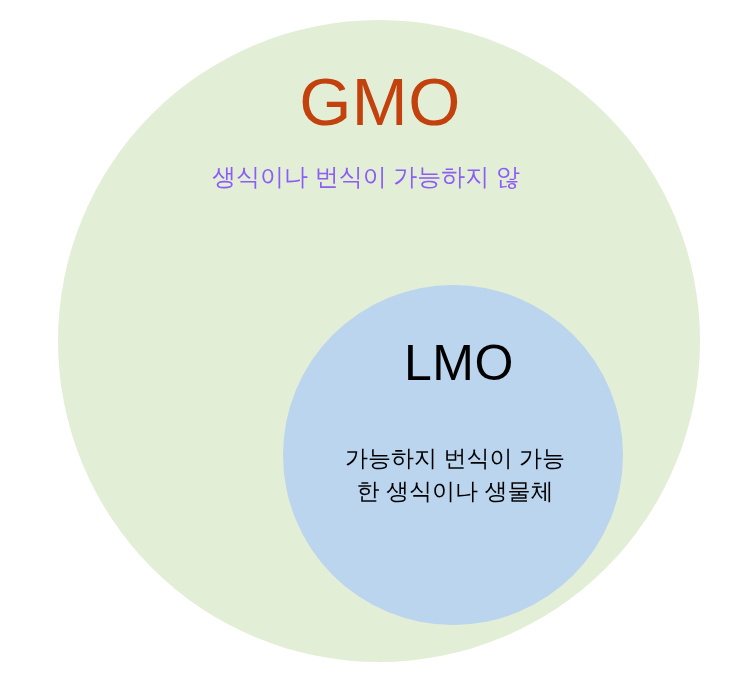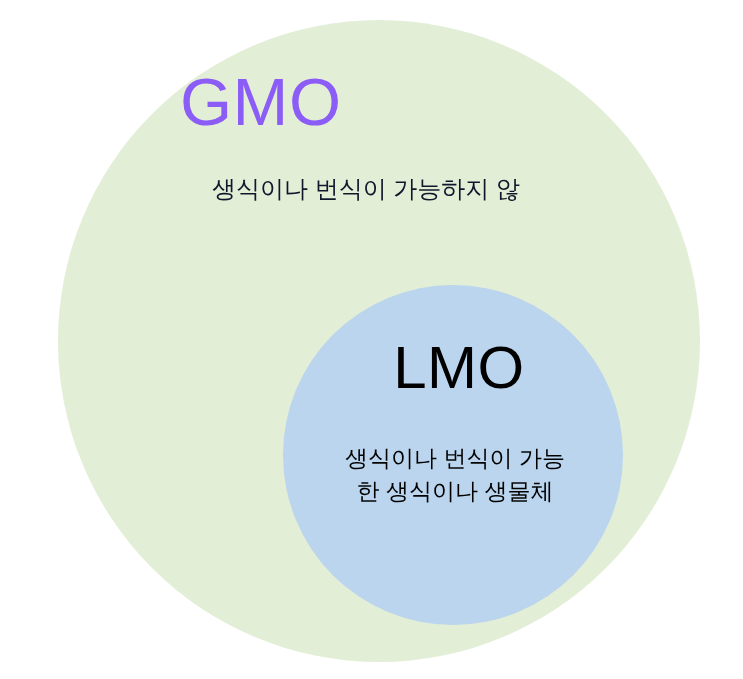--- a/index.html
+++ b/index.html
@@ -52,47 +52,47 @@
     height: 679px;
     pointer-events: none;
   }
   .label-layer > * { pointer-events: auto; }
 
   .outer-title {
     position: absolute;
     left: 180px;
     top: 68px;
     width: 400px;
-    text-align: left;
+    text-align: center;
     font-size: 67px;
     line-height: 1.0;
-    color: #8b5cf6;
+    color: #c2410c;
     letter-spacing: 0.5px;
     white-space: nowrap;
   }
 
   .outer-desc {
     position: absolute;
     left: 212px;
-    top: 172px;
+    top: 160px;
     width: 360px;
     text-align: left;
     font-size: 24px;
     line-height: 34px;
-    color: #0f172a;
+    color: #8b5cf6;
   }
   .outer-desc .line { display: block; white-space: nowrap; }
 
   .inner-title {
     position: absolute;
     left: 283px;
     top: 338px;
     width: 352px;
     text-align: center;
-    font-size: 60px;
+    font-size: 50px;
     line-height: 1.0;
     color: #000000;
     letter-spacing: 0.5px;
     white-space: nowrap;
   }
 
   .inner-desc {
     position: absolute;
     left: 283px;
     top: 442px;
@@ -116,18 +116,18 @@
 
     <div class="outer-title">GMO</div>
 
     <div class="outer-desc">
       <span class="line">생식이나 번식이 가능하지 않</span>
     </div>
 
     <div class="inner-title">LMO</div>
 
     <div class="inner-desc">
-      <span class="line">생식이나 번식이 가능</span>
+      <span class="line">가능하지 번식이 가능</span>
       <span class="line">한 생식이나 생물체</span>
     </div>
 
   </div>
 </div>
 
 </body></html>

